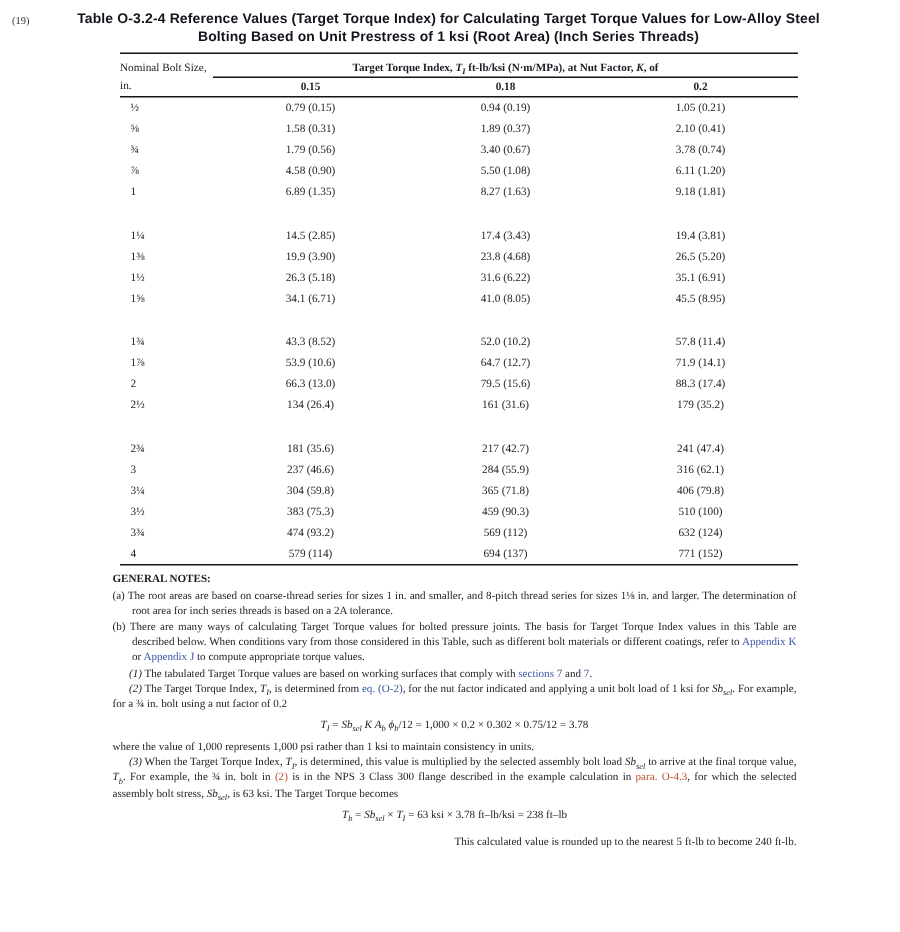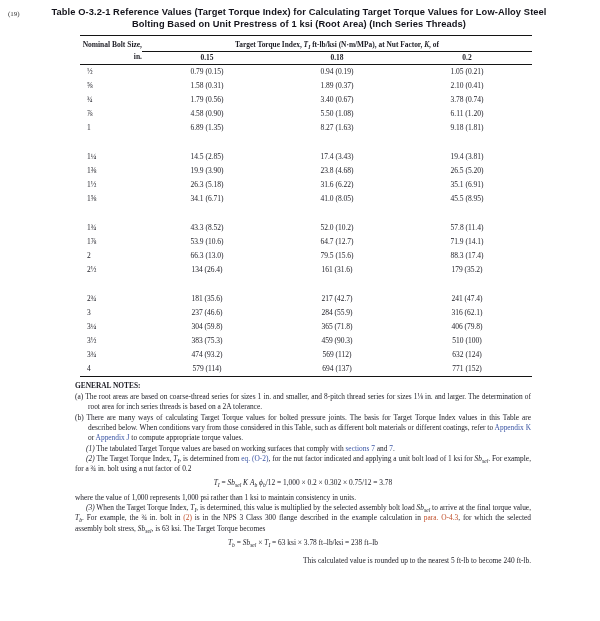--- a/index.html
+++ b/index.html
@@ -25,21 +25,21 @@
   .tbl {
     margin-left: 72px; width: 452px; border-collapse: collapse;
     font-size: 7.5px; color: #1c1c24;
     border-top: 1.6px solid #141414; border-bottom: 1.2px solid #141414;
   }
   .tbl th, .tbl td { padding: 0; line-height: 14px; }
   thead tr.h1row th { line-height: 13px; padding-top: 2px; vertical-align: bottom; }
   .span-head { font-weight: bold; border-bottom: 0.9px solid #141414; font-size: 7.4px; text-align: center; }
   .h1row .c1 { border-bottom: none; }
   .h2row th { border-bottom: 1.2px solid #141414; font-weight: bold; line-height: 12.5px; text-align: center; }
-  th.c1 { width: 62px; text-align: right; font-weight: bold; }
+  th.c1 { width: 62px; text-align: left; font-weight: normal; }
   .tbl td { text-align: center; }
   .tbl td.c1 { text-align: left; padding-left: 7px; }
   tr.gap td { height: 15px; }
 
   
   .notes {
     margin-left: 67px; width: 456px; margin-top: 3px;
     font-size: 7.4px; line-height: 10.3px; text-align: justify; color: #1c1c24;
   }
   .notes .heading { font-weight: bold; line-height: 12px; text-align: left; }
@@ -54,21 +54,21 @@
   sub { font-size: 5.6px; line-height: 0; }
 </style>
 </head>
 <body style="--ink: #1c1c22; --link-blue: #3a55a4; --link-red: #bf4d28;">
 
 <div class="page">
 
   <div class="title-block">
     <span class="rev">(19)</span>
     <div class="title">
-      <div>Table O-3.2-1  Reference Values (Target Torque Index) for Calculating Target Torque Values for Low-Alloy Steel</div>
+      <div>Table O-3.2-4  Reference Values (Target Torque Index) for Calculating Target Torque Values for Low-Alloy Steel</div>
       <div>Bolting Based on Unit Prestress of 1 ksi (Root Area) (Inch Series Threads)</div>
     </div>
   </div>
 
   <table class="tbl">
     <thead>
       <tr class="h1row">
         <th class="c1">Nominal Bolt Size,</th>
         <th class="span-head" colspan="3" id="spanHead"><span>Target Torque Index, </span><span class="it">T</span><sub class="it">I</sub><span> ft-lb/ksi (N·m/MPa), at Nut Factor, </span><span class="it">K</span><span>, of</span></th>
       </tr>

